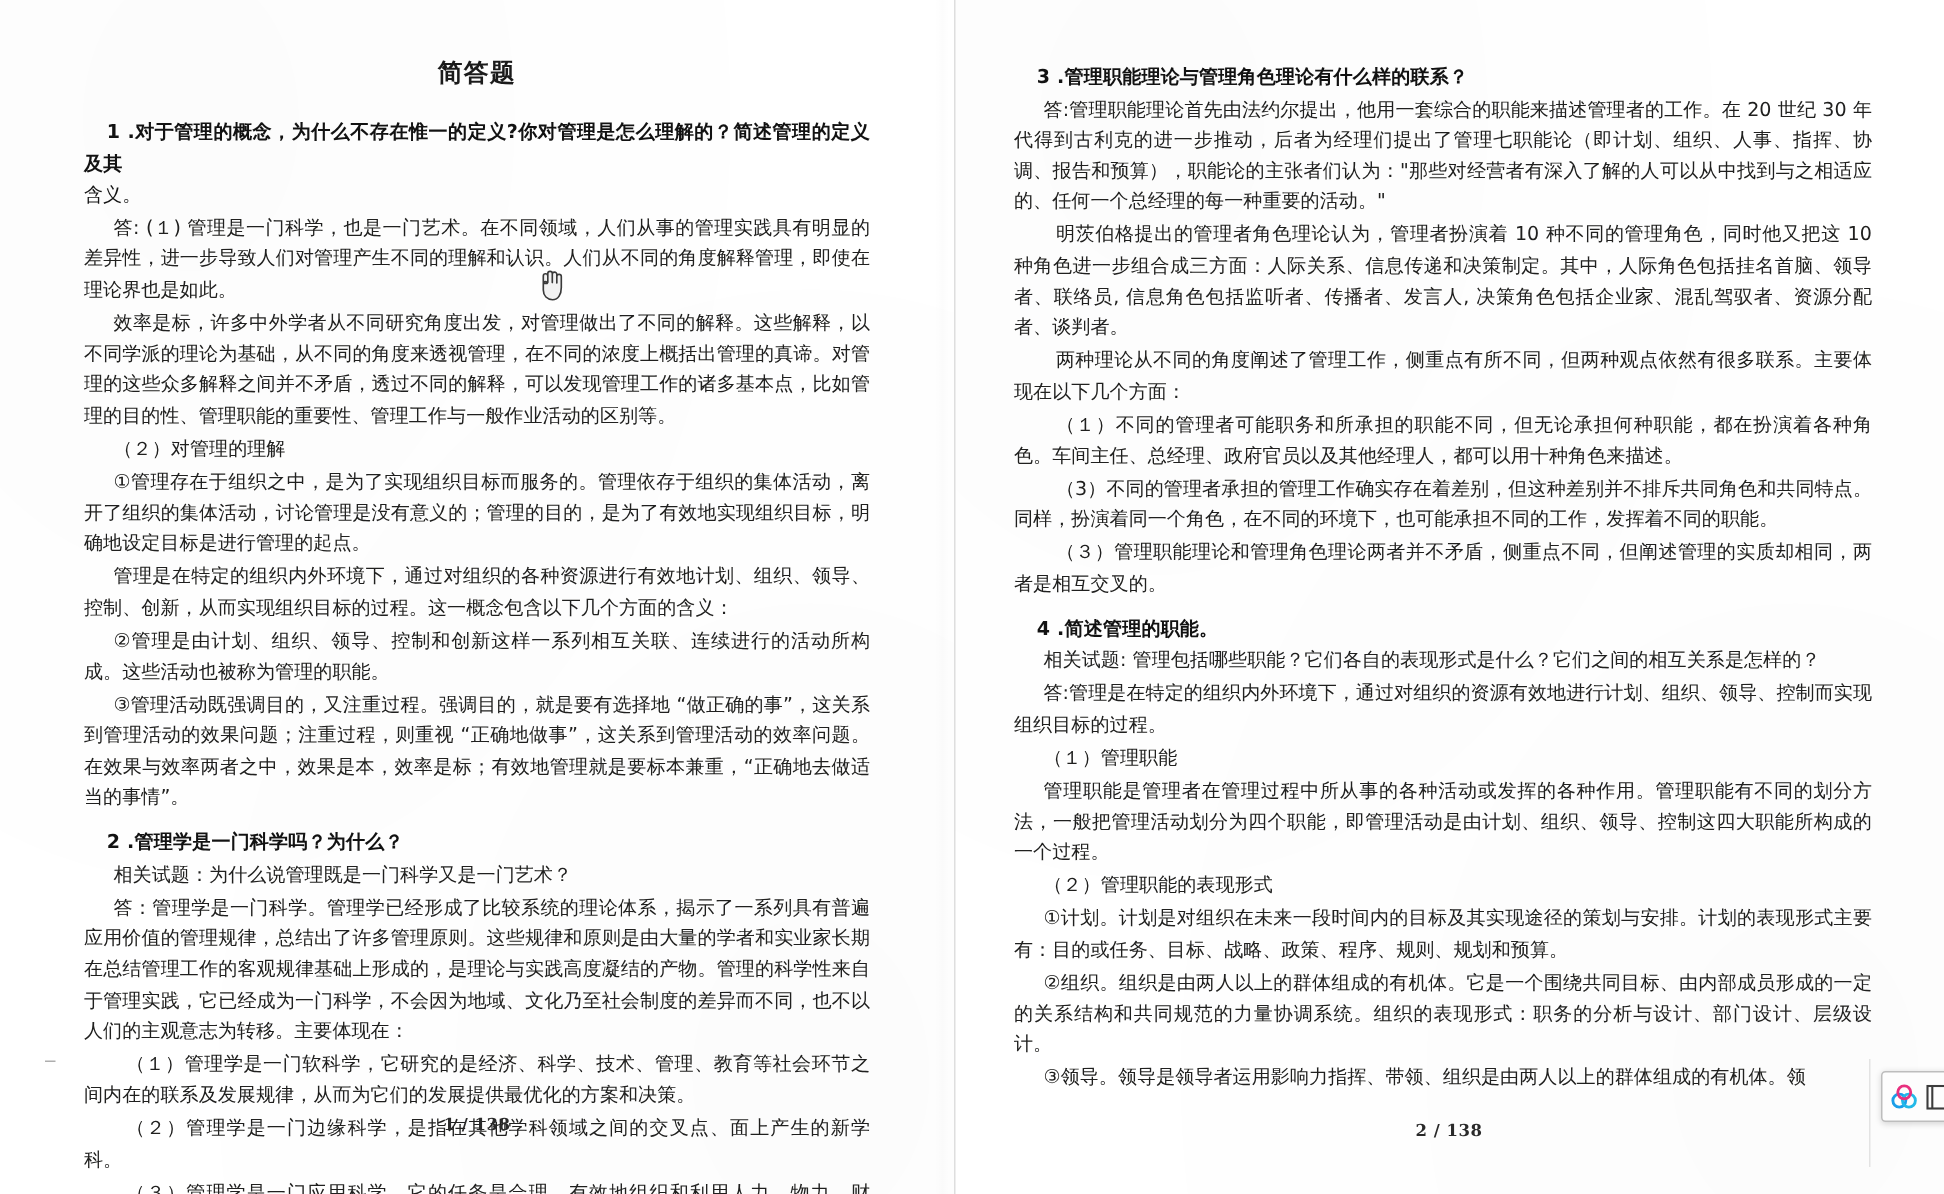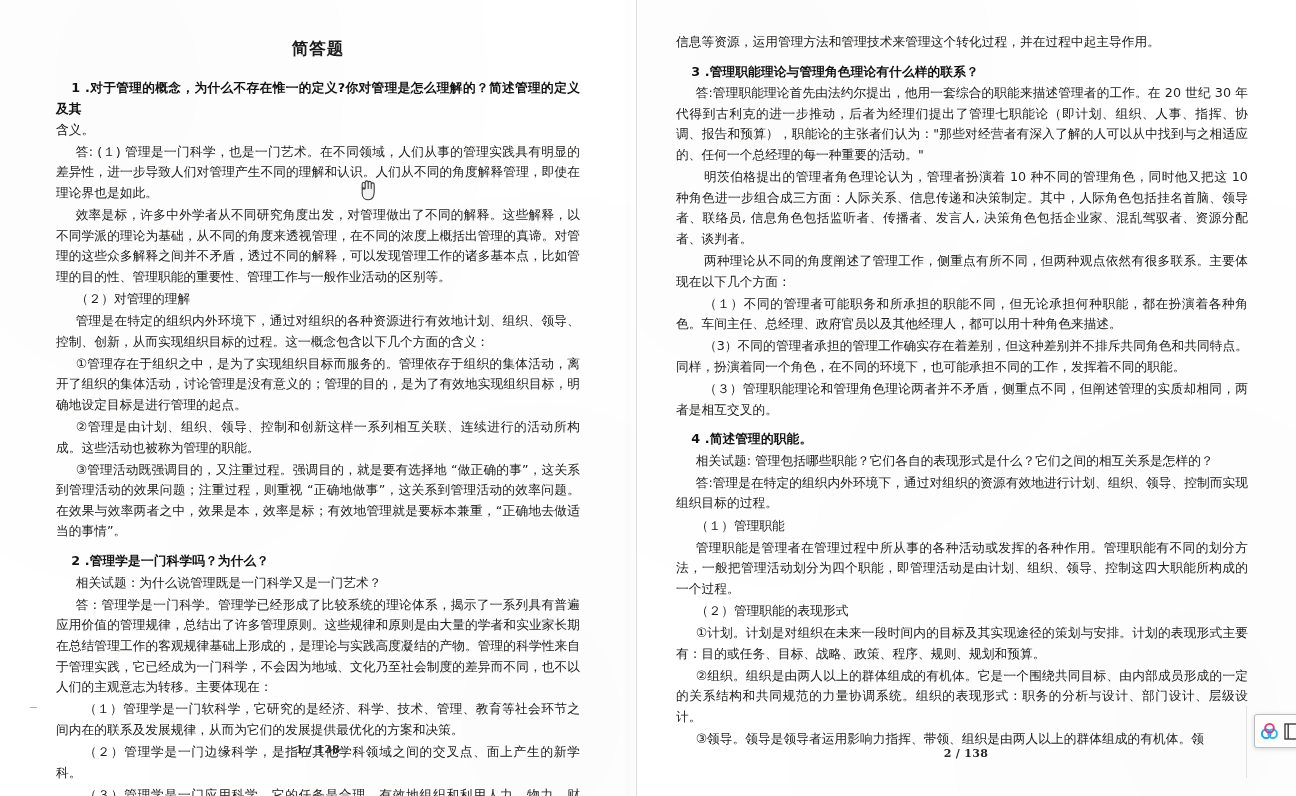--- a/index.html
+++ b/index.html
@@ -191,22 +191,22 @@
     <div class="page-body" id="body-left">
 
       <div class="doc-title">简答题</div>
 
       <p class="q-head">1 .对于管理的概念，为什么不存在惟一的定义?你对管理是怎么理解的？简述管理的定义及其</p>
       <p class="q-head-cont">含义。</p>
 
       <p class="indent">答: (１) 管理是一门科学，也是一门艺术。在不同领域，人们从事的管理实践具有明显的差异性，进一步导致人们对管理产生不同的理解和认识。人们从不同的角度解释管理，即使在理论界也是如此。</p>
       <p class="indent">效率是标，许多中外学者从不同研究角度出发，对管理做出了不同的解释。这些解释，以不同学派的理论为基础，从不同的角度来透视管理，在不同的浓度上概括出管理的真谛。对管理的这些众多解释之间并不矛盾，透过不同的解释，可以发现管理工作的诸多基本点，比如管理的目的性、管理职能的重要性、管理工作与一般作业活动的区别等。</p>
       <p class="indent">（２）对管理的理解</p>
+      <p class="indent">①管理存在于组织之中，是为了实现组织目标而服务的。管理依存于组织的集体活动，离开了组织的集体活动，讨论管理是没有意义的；管理的目的，是为了有效地实现组织目标，明确地设定目标是进行管理的起点。</p>
       <p class="indent">管理是在特定的组织内外环境下，通过对组织的各种资源进行有效地计划、组织、领导、控制、创新，从而实现组织目标的过程。这一概念包含以下几个方面的含义：</p>
-      <p class="indent">①管理存在于组织之中，是为了实现组织目标而服务的。管理依存于组织的集体活动，离开了组织的集体活动，讨论管理是没有意义的；管理的目的，是为了有效地实现组织目标，明确地设定目标是进行管理的起点。</p>
       <p class="indent">②管理是由计划、组织、领导、控制和创新这样一系列相互关联、连续进行的活动所构成。这些活动也被称为管理的职能。</p>
       <p class="indent">③管理活动既强调目的，又注重过程。强调目的，就是要有选择地 “做正确的事”，这关系到管理活动的效果问题；注重过程，则重视 “正确地做事”，这关系到管理活动的效率问题。在效果与效率两者之中，效果是本，效率是标；有效地管理就是要标本兼重，“正确地去做适当的事情”。</p>
 
       <p class="q-head">2 .管理学是一门科学吗？为什么？</p>
 
       <p class="indent">相关试题：为什么说管理既是一门科学又是一门艺术？</p>
       <p class="indent">答：管理学是一门科学。管理学已经形成了比较系统的理论体系，揭示了一系列具有普遍应用价值的管理规律，总结出了许多管理原则。这些规律和原则是由大量的学者和实业家长期在总结管理工作的客观规律基础上形成的，是理论与实践高度凝结的产物。管理的科学性来自于管理实践，它已经成为一门科学，不会因为地域、文化乃至社会制度的差异而不同，也不以人们的主观意志为转移。主要体现在：</p>
       <p class="indent2">（１）管理学是一门软科学，它研究的是经济、科学、技术、管理、教育等社会环节之间内在的联系及发展规律，从而为它们的发展提供最优化的方案和决策。</p>
       <p class="indent2">（２）管理学是一门边缘科学，是指在其他学科领域之间的交叉点、面上产生的新学科。</p>
       <p class="indent2">（３）管理学是一门应用科学，它的任务是合理、有效地组织和利用人力、物力、财力、时间、</p>
@@ -216,21 +216,20 @@
 
     <div class="pagenum" id="pagenum-left">1 / 138</div>
   </div>
 
   <div class="page" id="page-right">
     <div class="scan-tint"></div>
     <div class="page-body" id="body-right">
 
       <div style="height:32px"></div>
 
-      <p class="flush">信息等资源，运用管理方法和管理技术来管理这个转化过程，并在过程中起主导作用。</p>
 
       <p class="q-head">3 .管理职能理论与管理角色理论有什么样的联系？</p>
 
       <p class="indent">答:管理职能理论首先由法约尔提出，他用一套综合的职能来描述管理者的工作。在 20 世纪 30 年代得到古利克的进一步推动，后者为经理们提出了管理七职能论（即计划、组织、人事、指挥、协调、报告和预算），职能论的主张者们认为："那些对经营者有深入了解的人可以从中找到与之相适应的、任何一个总经理的每一种重要的活动。"</p>
       <p class="indent2">明茨伯格提出的管理者角色理论认为，管理者扮演着 10 种不同的管理角色，同时他又把这 10 种角色进一步组合成三方面：人际关系、信息传递和决策制定。其中，人际角色包括挂名首脑、领导者、联络员, 信息角色包括监听者、传播者、发言人, 决策角色包括企业家、混乱驾驭者、资源分配者、谈判者。</p>
       <p class="indent2">两种理论从不同的角度阐述了管理工作，侧重点有所不同，但两种观点依然有很多联系。主要体现在以下几个方面：</p>
       <p class="indent2">（１）不同的管理者可能职务和所承担的职能不同，但无论承担何种职能，都在扮演着各种角色。车间主任、总经理、政府官员以及其他经理人，都可以用十种角色来描述。</p>
       <p class="indent2">（3）不同的管理者承担的管理工作确实存在着差别，但这种差别并不排斥共同角色和共同特点。同样，扮演着同一个角色，在不同的环境下，也可能承担不同的工作，发挥着不同的职能。</p>
       <p class="indent2">（３）管理职能理论和管理角色理论两者并不矛盾，侧重点不同，但阐述管理的实质却相同，两者是相互交叉的。</p>
 

